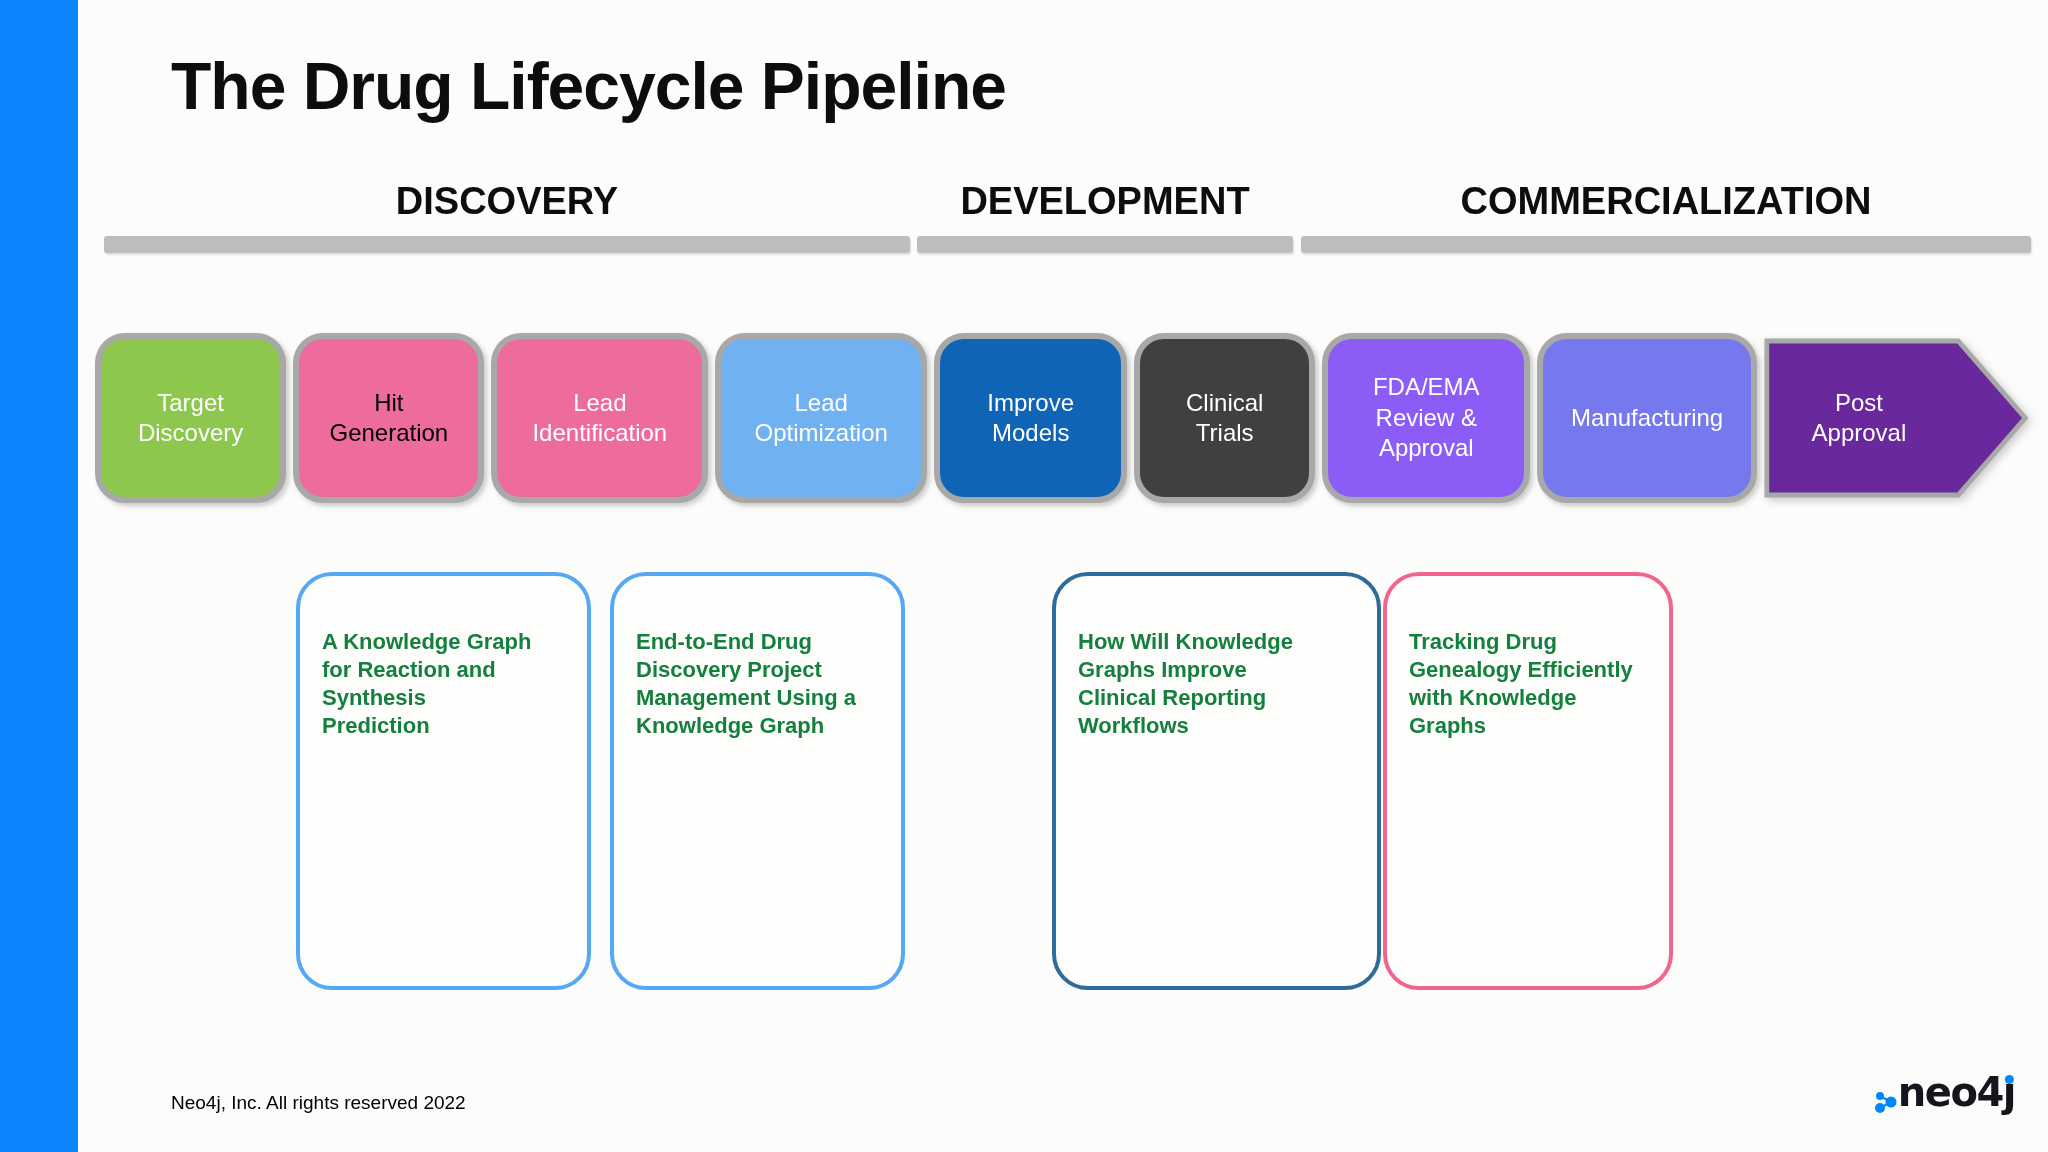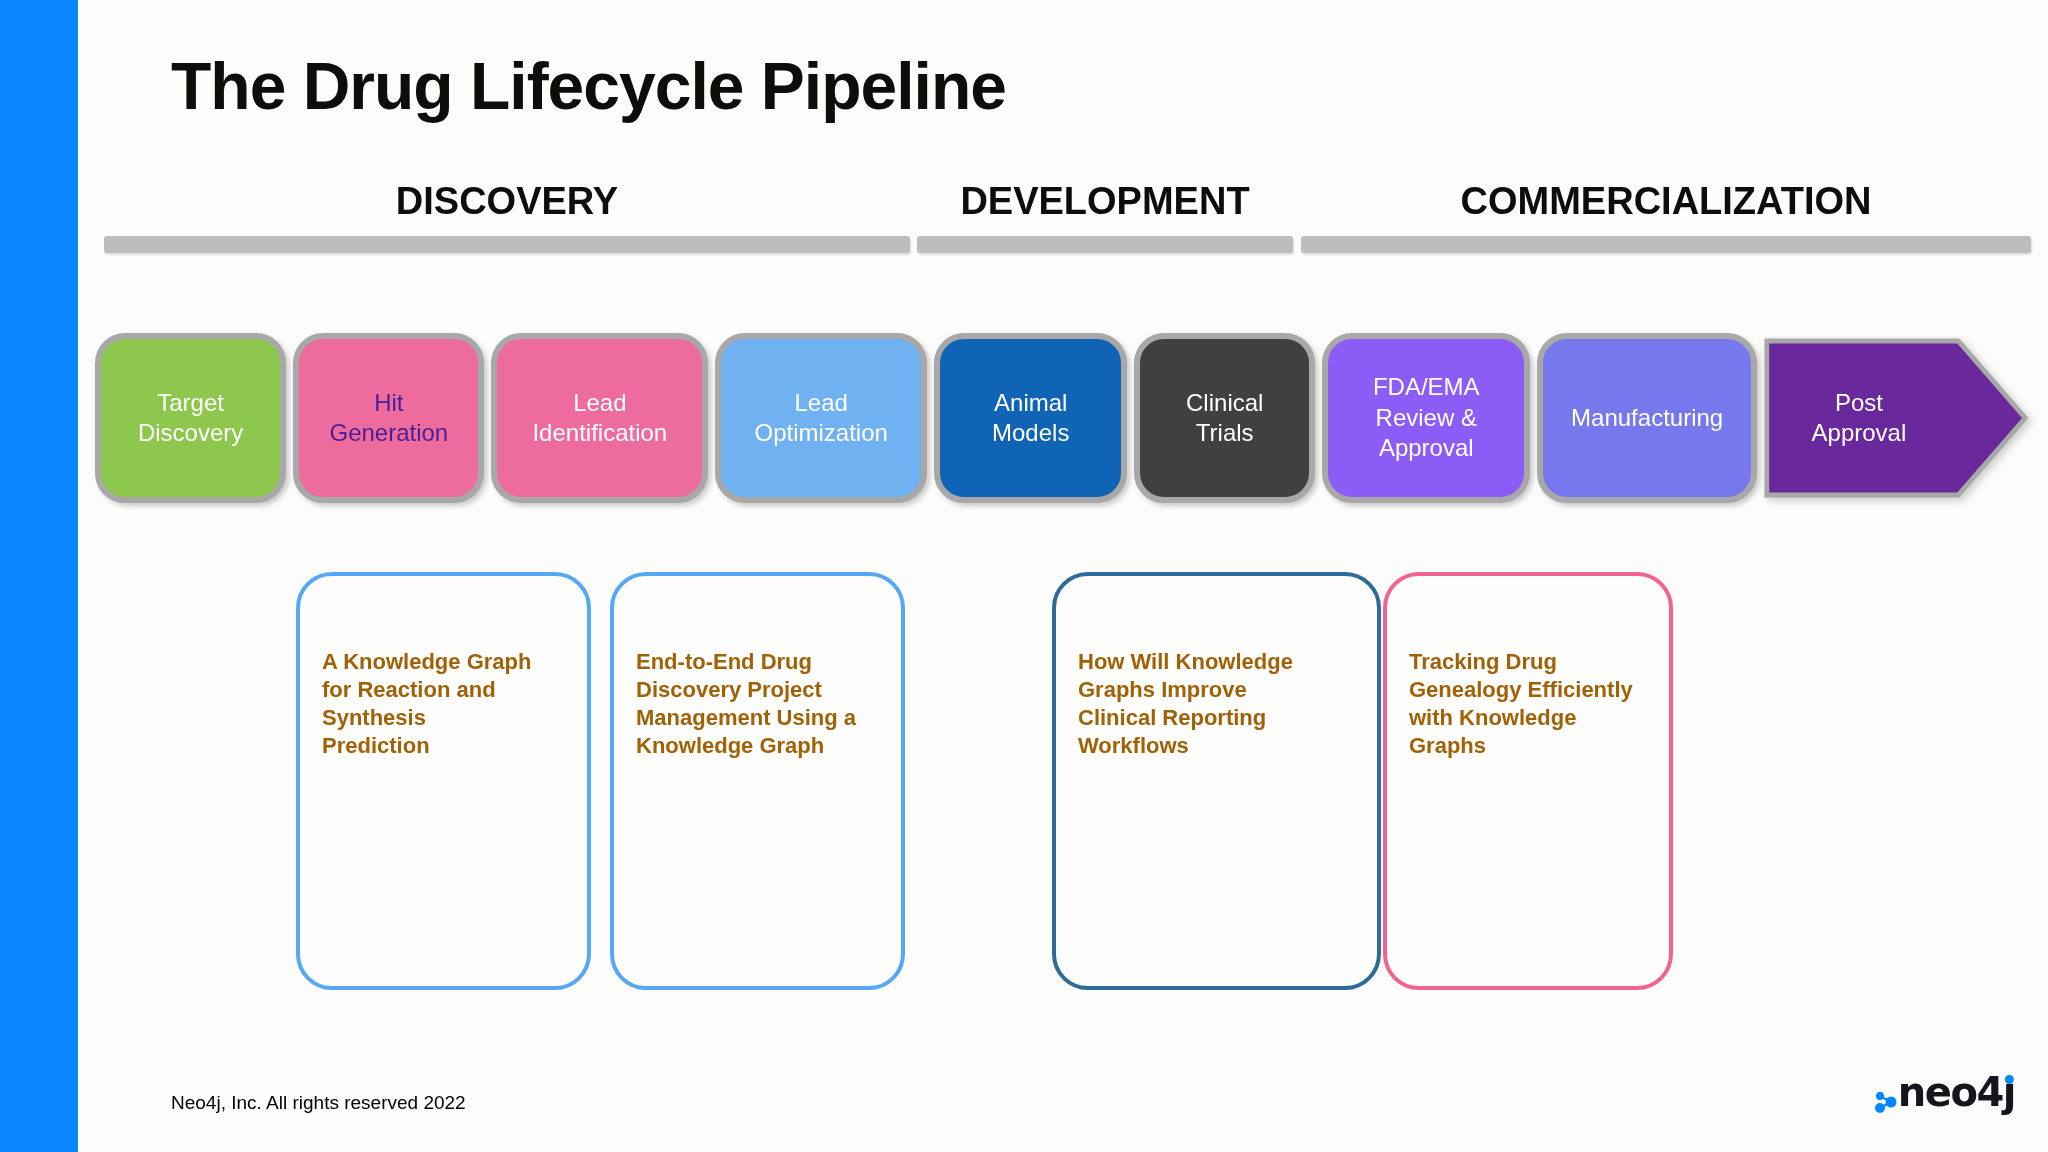--- a/index.html
+++ b/index.html
@@ -54,22 +54,22 @@
   
   .card{
     position:absolute;top:572px;height:418px;box-sizing:border-box;
     background:#FDFDFC;border:4px solid;border-radius:36px;
   }
   .card:nth-child(1){left:296px;width:295px;}
   .card:nth-child(2){left:610px;width:295px;}
   .card:nth-child(3){left:1052px;width:329px;}
   .card:nth-child(4){left:1383px;width:290px;}
   .card-text{
-    padding:72px 18px 0 22px;
-    font-size:22px;font-weight:700;line-height:28px;color:#a16207;
+    padding:52px 18px 0 22px;
+    font-size:22px;font-weight:700;line-height:28px;color:#15803d;
     white-space:pre-line;
   }
   
   .footer-text{position:absolute;left:171px;top:1092px;font-size:19px;color:#000000;}
   
   .logo{position:absolute;right:33px;top:1062px;display:flex;align-items:flex-end;}
   .logo-icon{width:22px;height:26px;margin:0 1px 9px 0;}
   .logo-text{
     font-family:"DejaVu Sans",sans-serif;font-weight:700;font-size:40px;
     letter-spacing:-1.5px;line-height:1.5;
@@ -102,33 +102,33 @@
     <div class="phase-label">COMMERCIALIZATION</div>
     <div class="phase-bar" style="background: rgb(189, 189, 189);"></div>
   </div>
 
   <div class="stages-row">
       <div class="stage" style="background: rgb(141, 199, 78); border-color: rgb(168, 168, 168);">
     <div class="stage-label" style="color: rgb(255, 255, 255);">Target
 Discovery</div>
   </div>
       <div class="stage" style="background: rgb(238, 108, 157); border-color: rgb(168, 168, 168);">
-    <div class="stage-label" style="color: #4c1d95;">Hit
+    <div class="stage-label" style="color: #000000;">Hit
 Generation</div>
   </div>
       <div class="stage" style="background: rgb(238, 108, 157); border-color: rgb(168, 168, 168);">
     <div class="stage-label" style="color: rgb(255, 255, 255);">Lead
 Identification</div>
   </div>
       <div class="stage" style="background: rgb(111, 177, 241); border-color: rgb(168, 168, 168);">
     <div class="stage-label" style="color: rgb(255, 255, 255);">Lead
 Optimization</div>
   </div>
       <div class="stage" style="background: rgb(15, 100, 182); border-color: rgb(168, 168, 168);">
-    <div class="stage-label" style="color: rgb(255, 255, 255);">Animal
+    <div class="stage-label" style="color: rgb(255, 255, 255);">Improve
 Models</div>
   </div>
       <div class="stage" style="background: #404040; border-color: rgb(168, 168, 168);">
     <div class="stage-label" style="color: rgb(255, 255, 255);">Clinical
 Trials</div>
   </div>
       <div class="stage" style="background: #8b5cf6; border-color: rgb(168, 168, 168);">
     <div class="stage-label" style="color: rgb(255, 255, 255);">FDA/EMA
 Review &amp;
 Approval</div>

